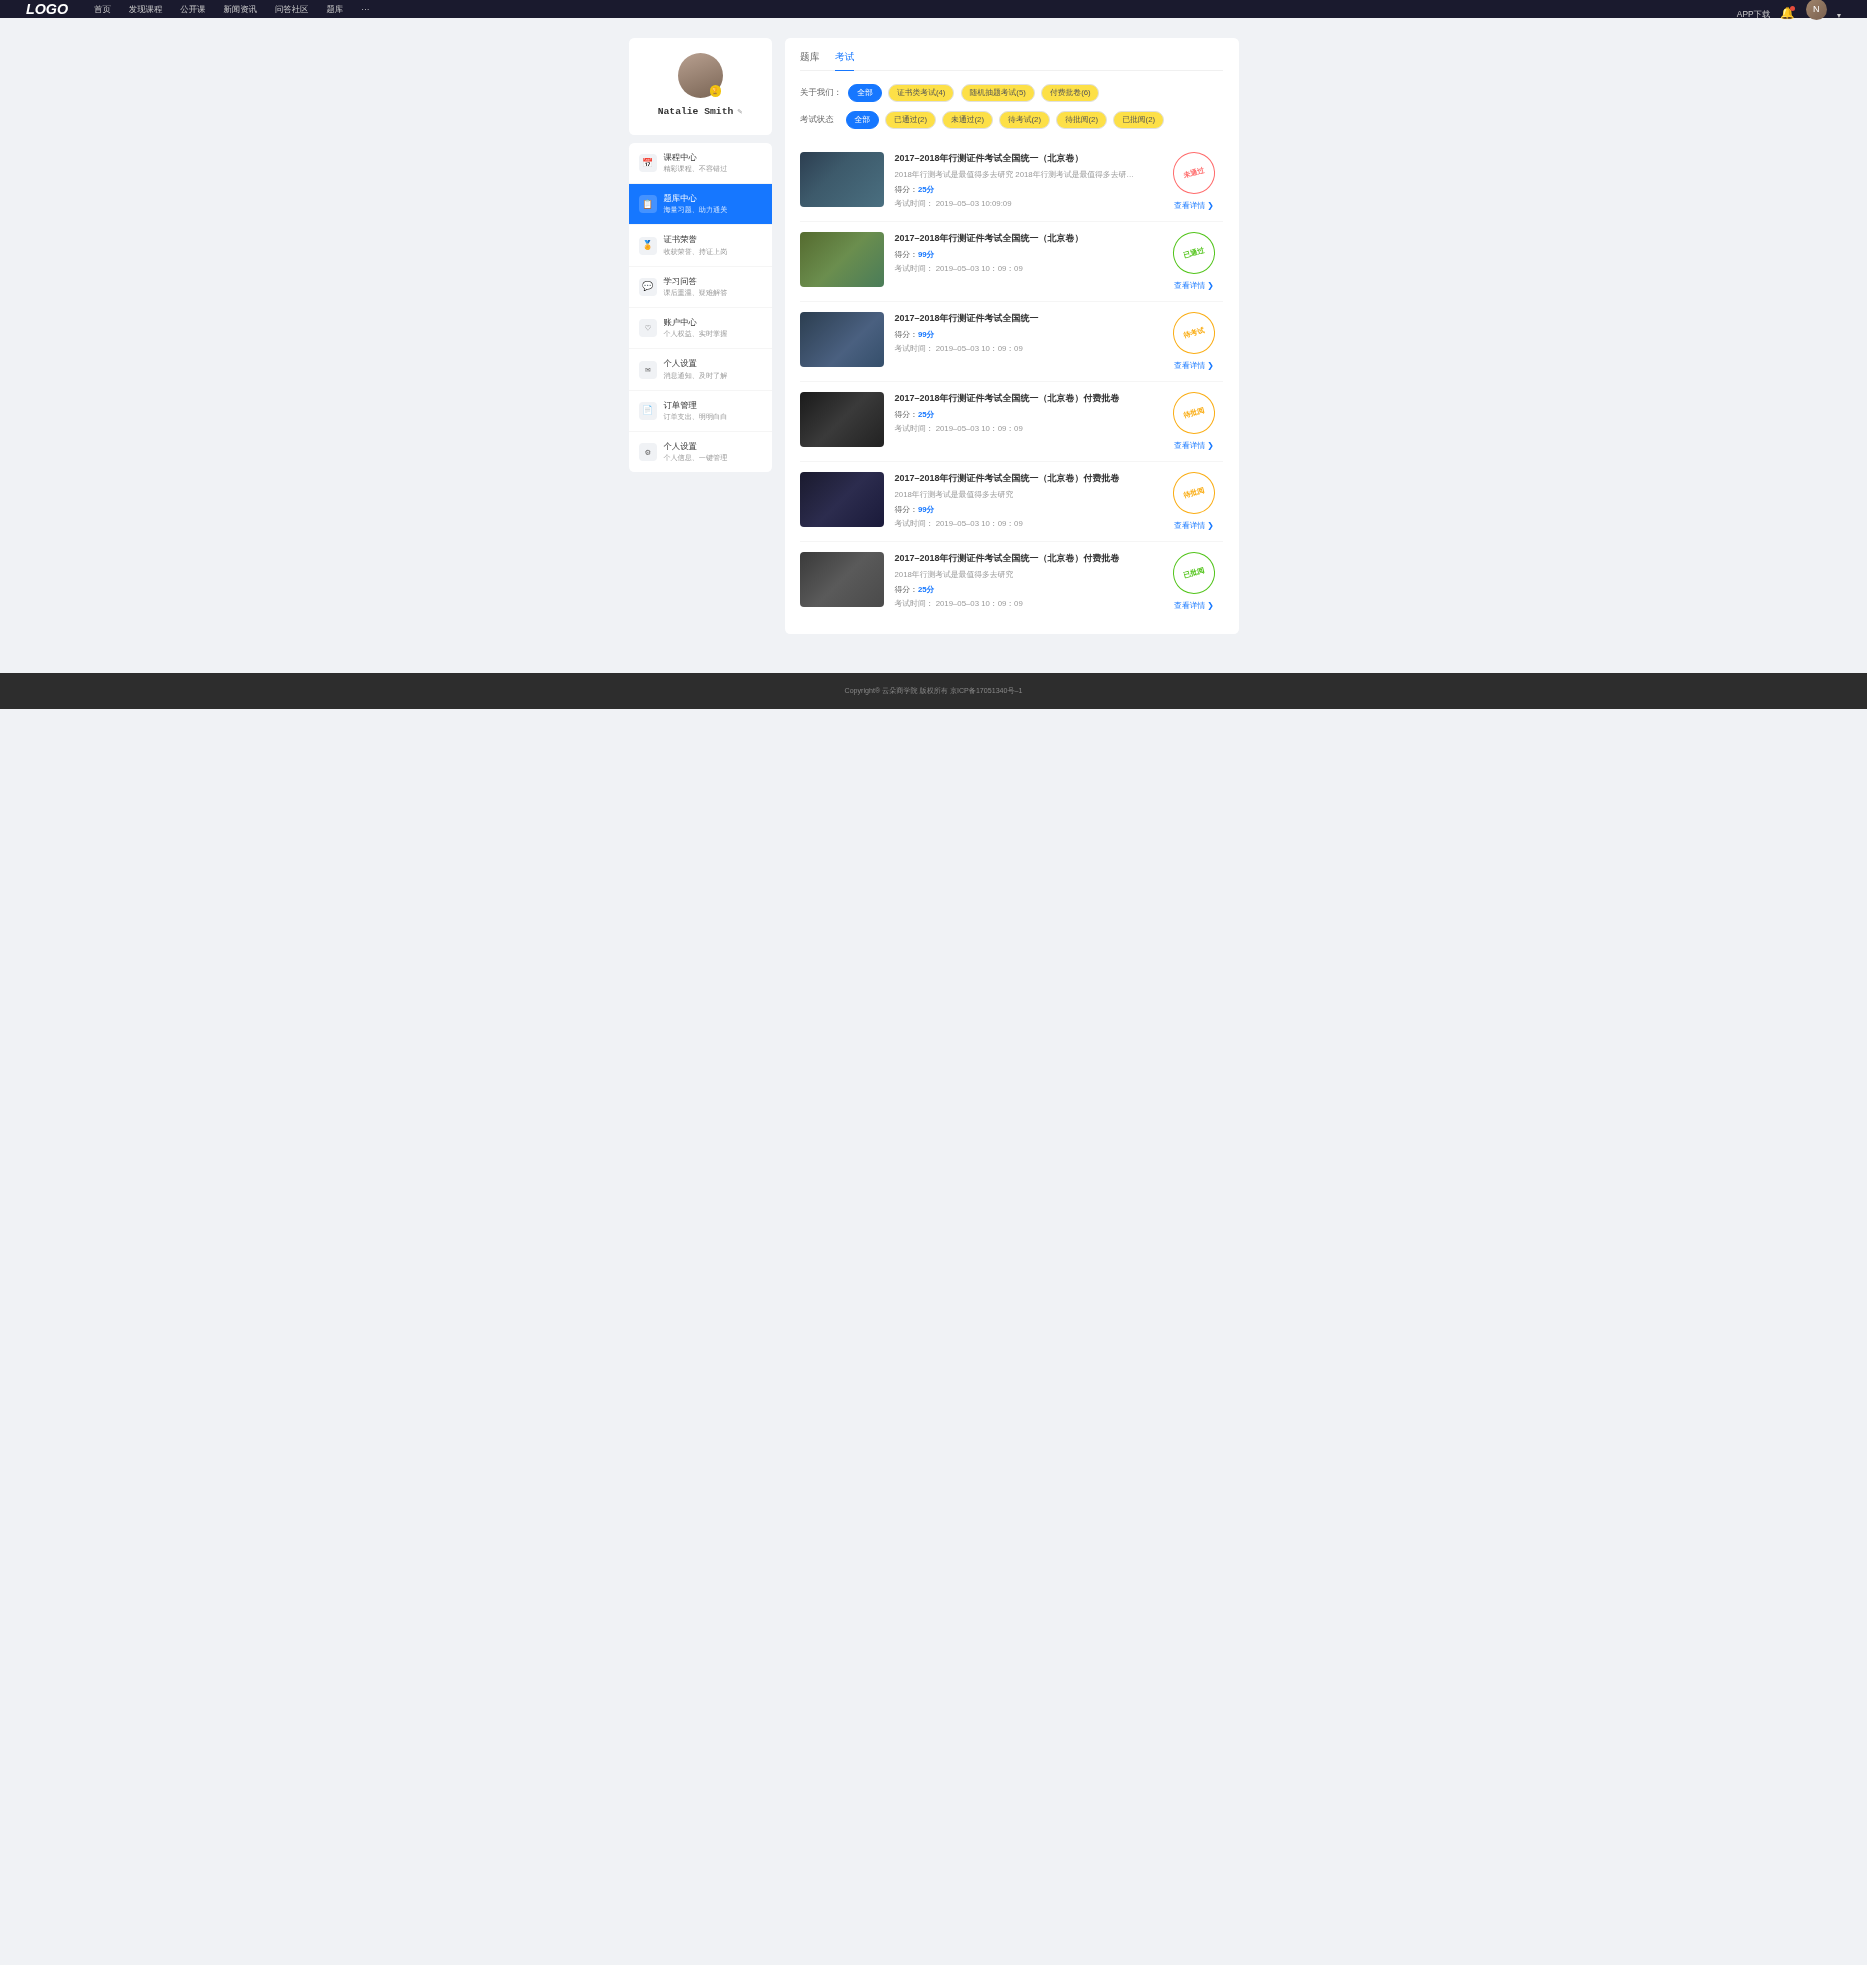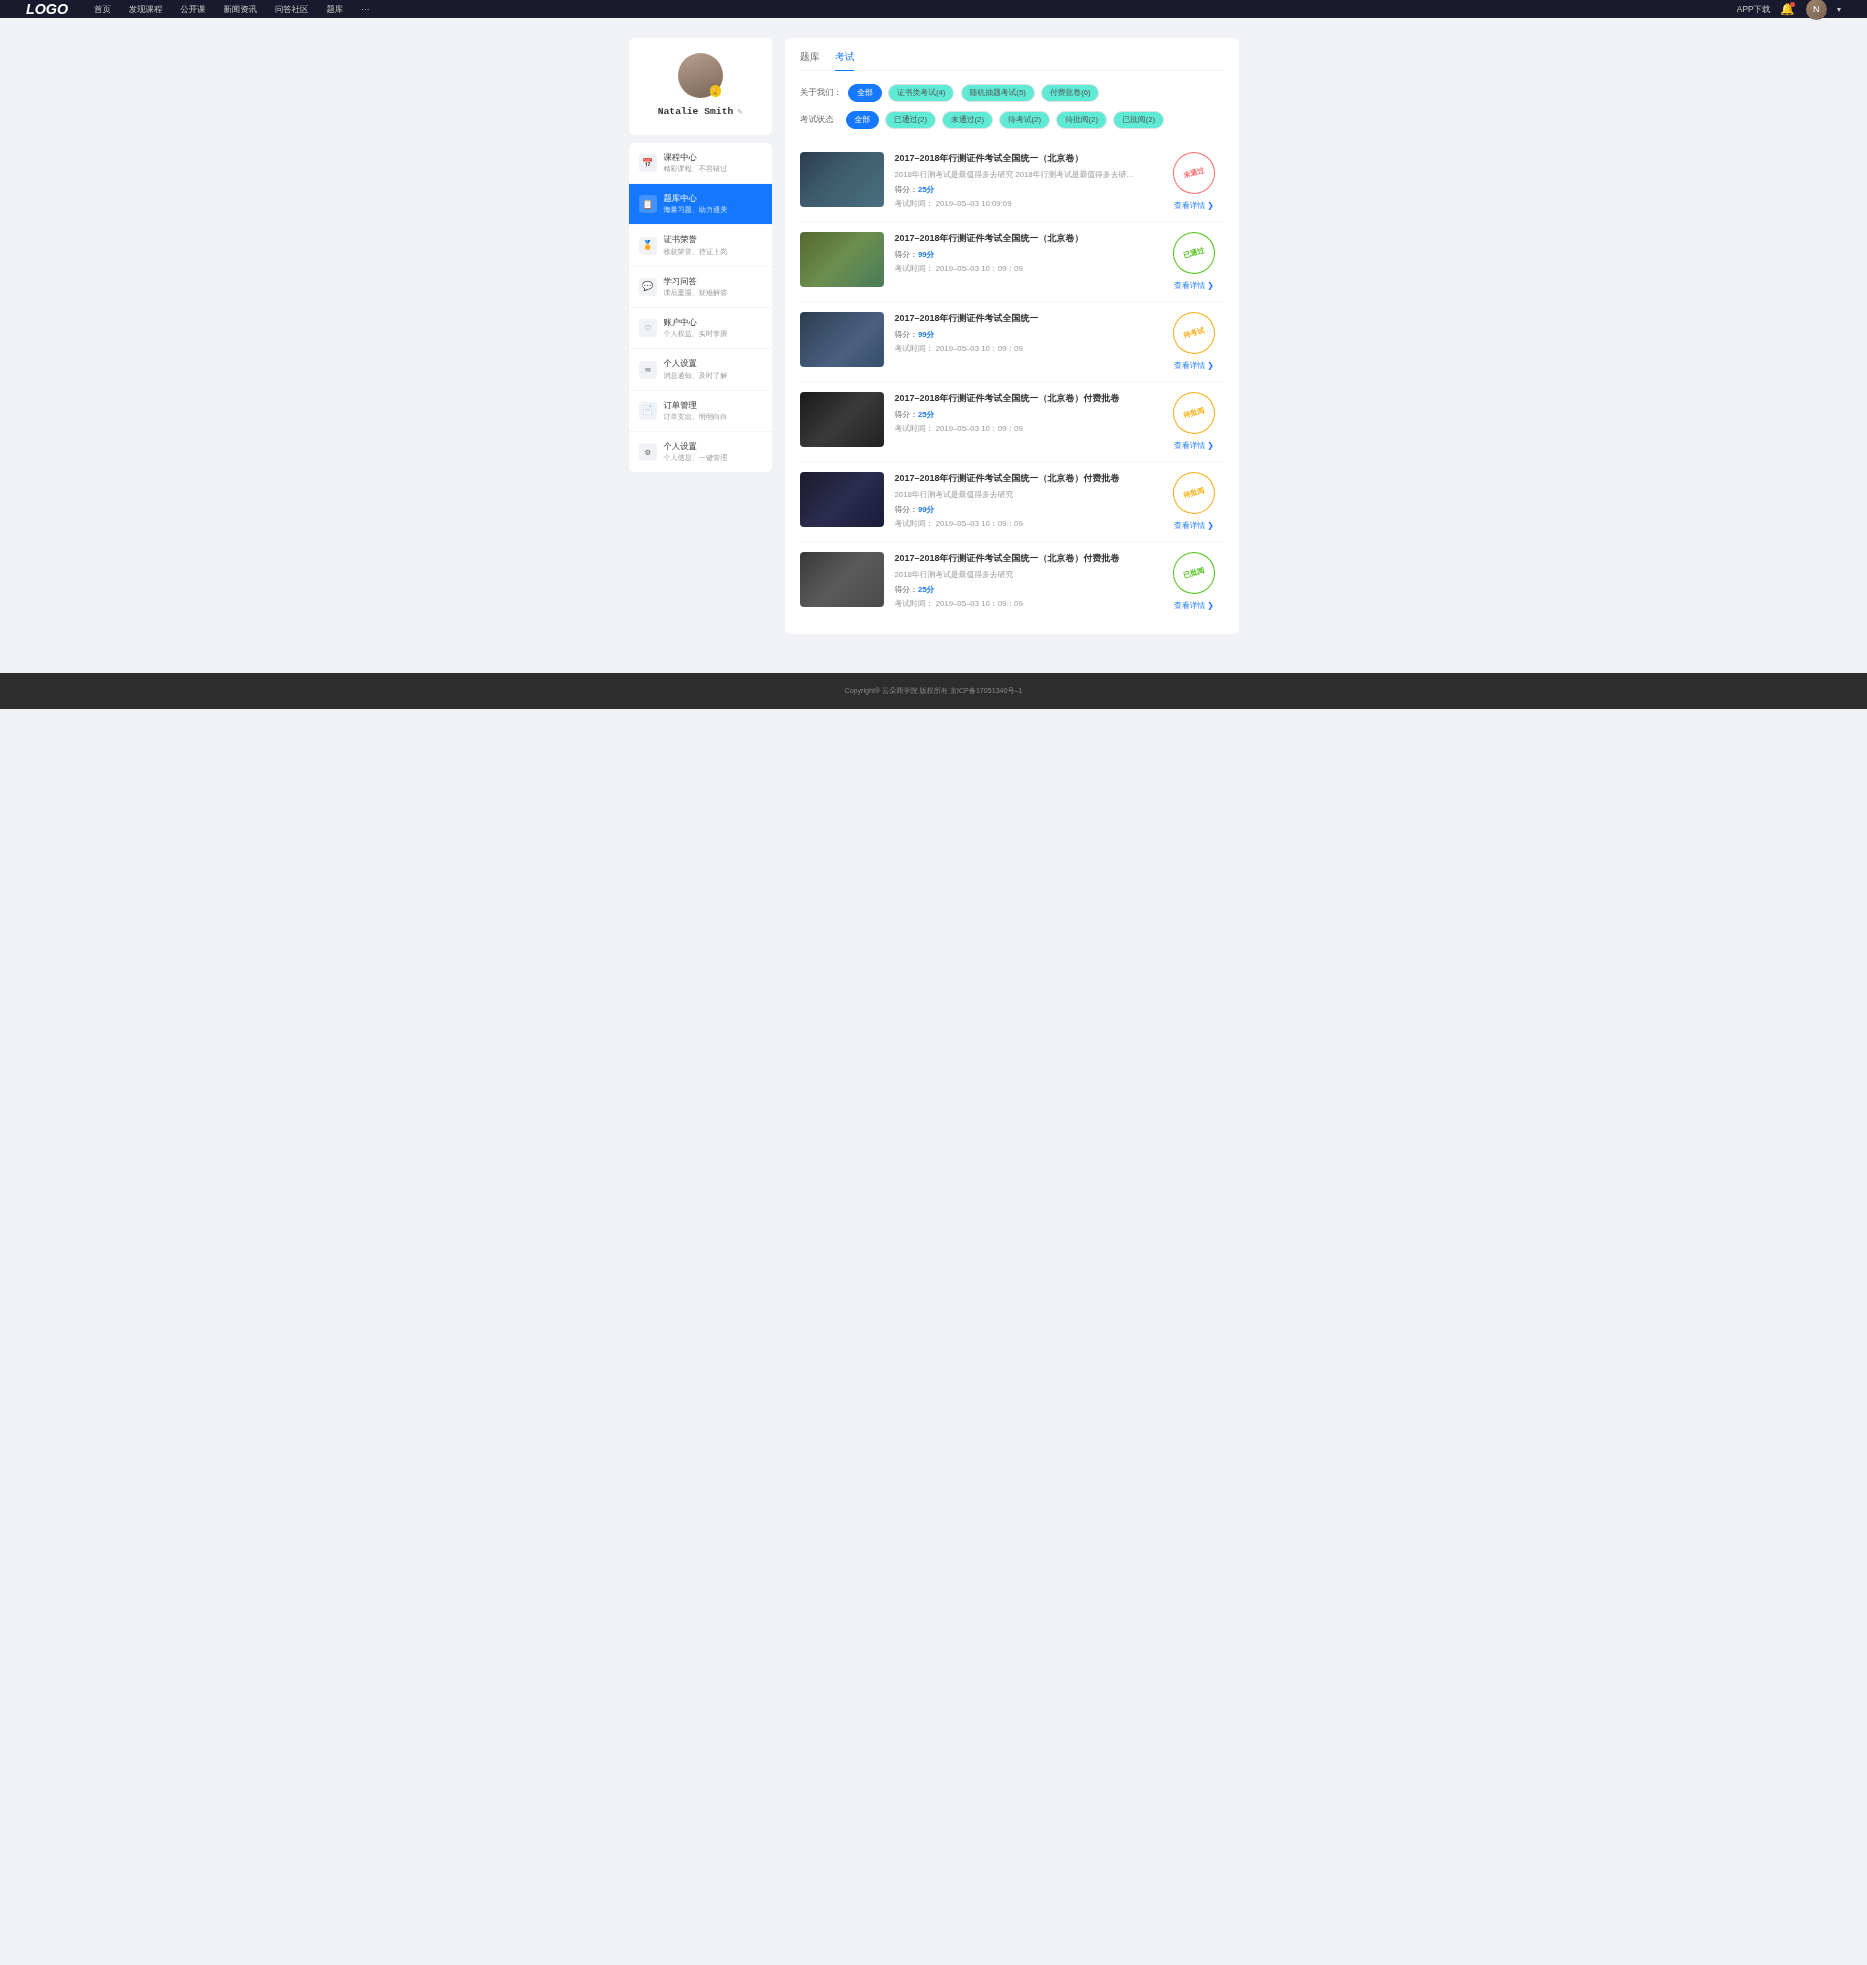--- a/index.html
+++ b/index.html
@@ -29,21 +29,21 @@
       flex: 1;
     }
     .header-nav-item {
       color: #ccc;
       font-size: 8.4px;
       cursor: pointer;
       text-decoration: none;
     }
     .header-right {
       display: flex;
-      align-items: center;
+      align-items: flex-end;
       gap: 10.4px;
     }
     .header-app-download {
       color: #ccc;
       font-size: 8.4px;
       cursor: pointer;
     }
     .header-bell {
       position: relative;
       cursor: pointer;
@@ -247,21 +247,21 @@
     .filter-label {
       font-size: 8.4px;
       color: #666;
       min-width: 39px;
     }
     .filter-btn {
       font-size: 7.8px;
       padding: 2.6px 7.8px;
       border-radius: 9px;
       border: 0.6px solid #e0e0e0;
-      background: #5eead4;
+      background: #fde047;
       color: #555;
       cursor: pointer;
     }
     .filter-btn.active {
       background: #1677ff;
       color: #fff;
       border-color: #1677ff;
     }
 
     

